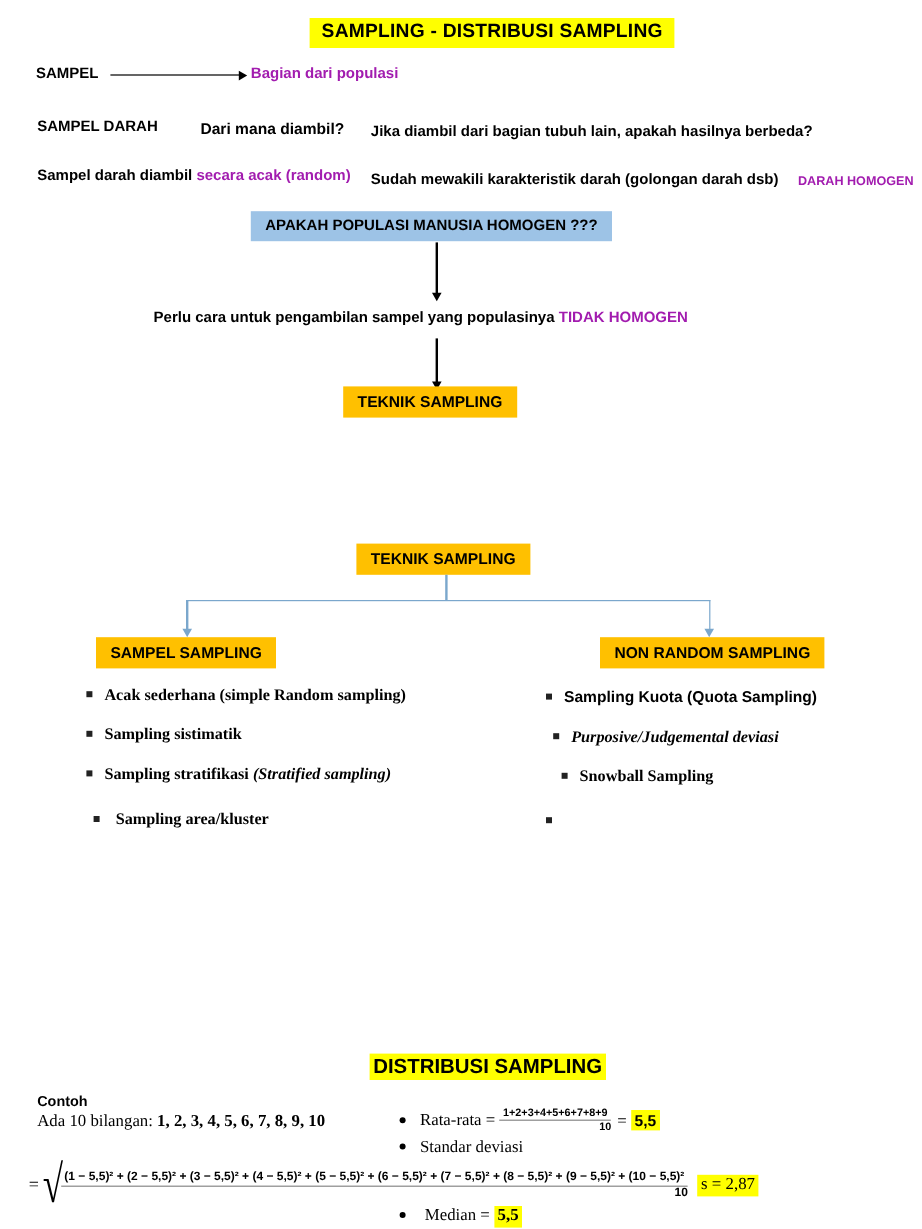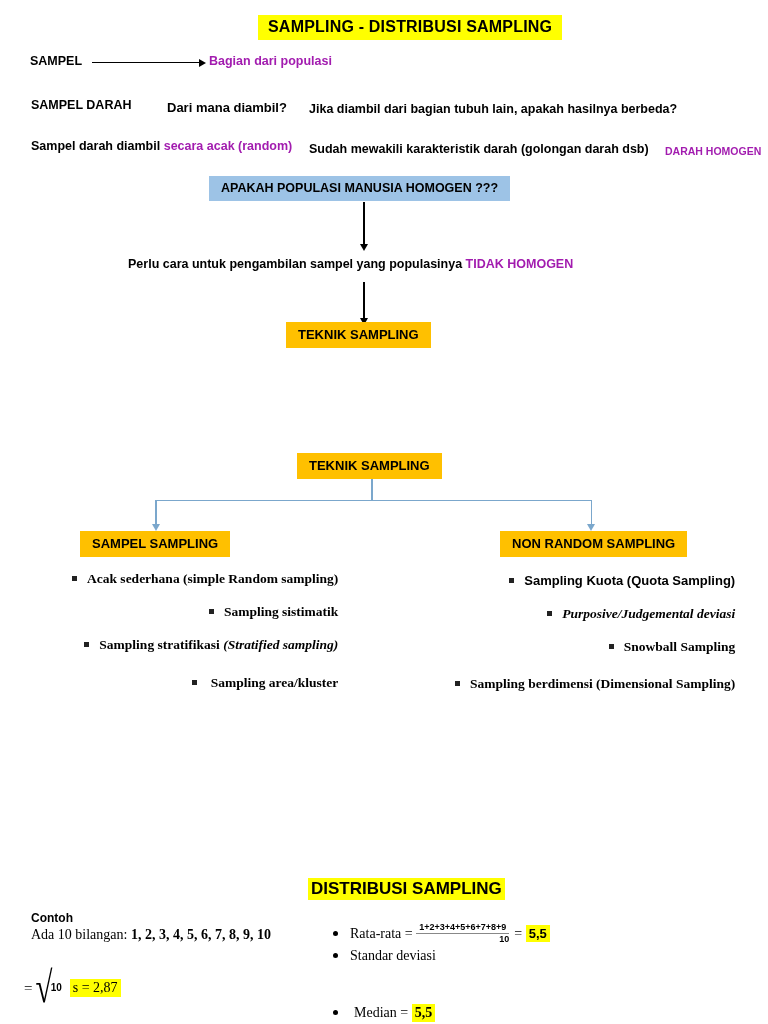--- a/index.html
+++ b/index.html
@@ -85,21 +85,20 @@
     border-left: 4px solid transparent;
     border-right: 4px solid transparent;
     border-top: 7px solid #7ba7cc;
   }
 
   
   .blist { position: absolute; }
   .bitem {
     position: relative;
     white-space: nowrap;
-    text-align: right;
   }
   .bullet-sq {
     display: inline-block;
     width: 5px; height: 5px;
     background: #222;
     vertical-align: 2px;
     margin-right: 10px;
   }
   .bullet-dot {
     display: inline-block;
@@ -211,21 +210,21 @@
   <div class="bitem sans b" style="font-size:13px; margin-bottom:18px;">
     <span class="bullet-sq"></span><span>Sampling Kuota (Quota Sampling)</span>
   </div>
   <div class="bitem serif b it" style="font-size:13.5px; margin-bottom:17px; margin-left:6px;">
     <span class="bullet-sq" style="font-style:normal;"></span><span>Purposive/Judgemental deviasi</span>
   </div>
   <div class="bitem serif b" style="font-size:13.5px; margin-bottom:21px; margin-left:13px;">
     <span class="bullet-sq"></span><span>Snowball Sampling</span>
   </div>
   <div class="bitem serif b" style="font-size:13.5px;">
-    <span class="bullet-sq"></span><span>Sampling berdimensi (Dimensional Sampling)</span>
+    <span class="bullet-sq"></span>
   </div>
 </div>
 
 <div class="abs" style="left:308px; top:878px;">
   <span class="hl-yellow sans b" style="font-size:17px;">DISTRIBUSI SAMPLING</span>
 </div>
 
 <div class="abs sans b nowrap" style="left:31px; top:911px; font-size:12px;">Contoh</div>
 <div class="abs serif nowrap" style="left:31px; top:927px; font-size:14px;"><span>Ada 10 bilangan: </span><span class="b">1, 2, 3, 4, 5, 6, 7, 8, 9, 10</span></div>
 
@@ -235,19 +234,20 @@
       <span class="den">10</span>
   </span><span class="serif" style="margin-left:5px;">= </span><span class="hl-yellow sans b" style="font-size:13px;">5,5</span>
 </div>
 
 <div class="abs nowrap" style="left:333px; top:947px; font-size:14px;">
   <span class="bullet-dot"></span><span class="serif">Standar deviasi</span>
 </div>
 
 <div class="abs nowrap" style="left:24px; top:966px;">
   <span class="serif" style="font-size:15px; vertical-align:middle;">=</span><span class="sqrt-glyph">√</span><span class="frac sans" style="font-size:10px; margin-left:-6px;">
+      <span class="num" style="padding-bottom:2px;">(1 − 5,5)² + (2 − 5,5)² + (3 − 5,5)² + (4 − 5,5)² + (5 − 5,5)² + (6 − 5,5)² + (7 − 5,5)² + (8 − 5,5)² + (9 − 5,5)² + (10 − 5,5)²</span>
       <span class="den">10</span>
   </span><span class="hl-yellow serif" style="font-size:14px; margin-left:8px; vertical-align:middle;">s = 2,87</span>
 </div>
 
 <div class="abs nowrap" style="left:333px; top:1004px; font-size:14px;">
   <span class="bullet-dot"></span><span class="serif" style="margin-left:4px;">Median = </span><span class="hl-yellow serif b" style="font-size:14px;">5,5</span>
 </div>
 
 </body></html>

